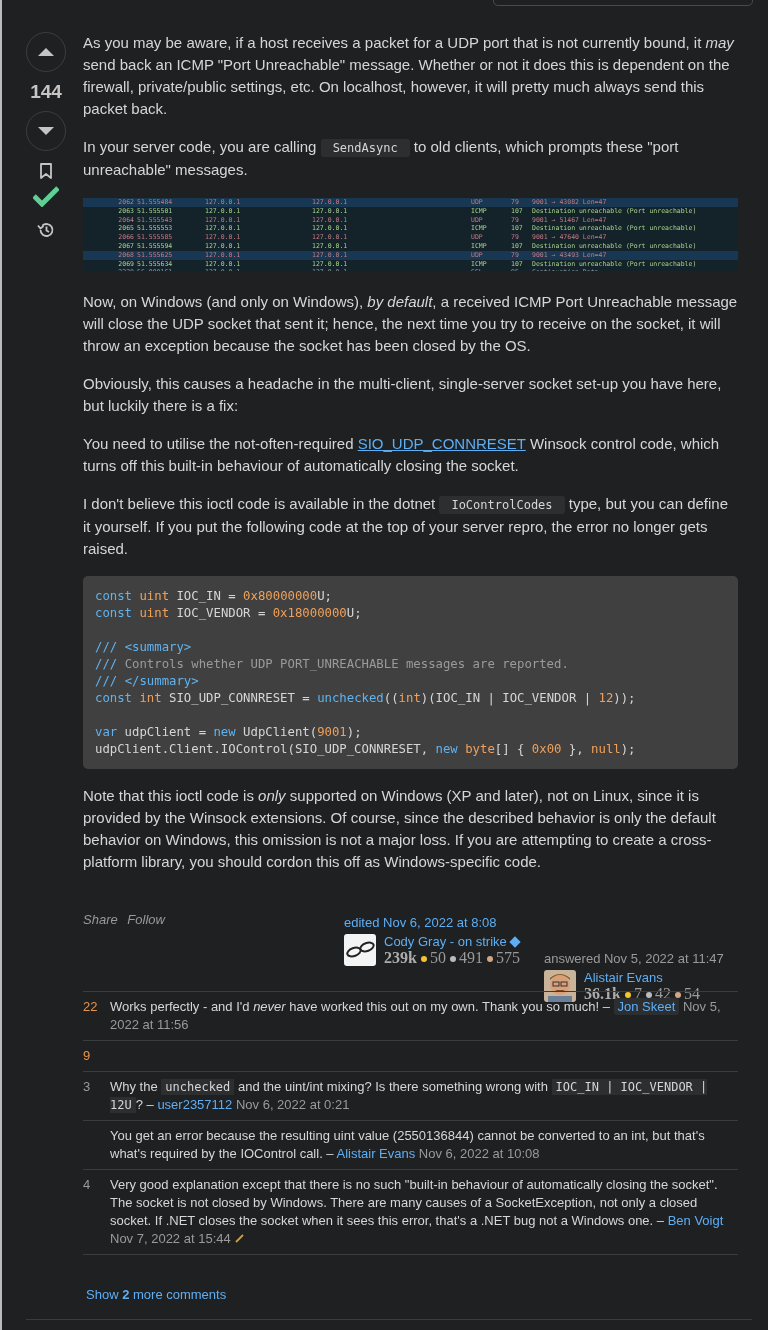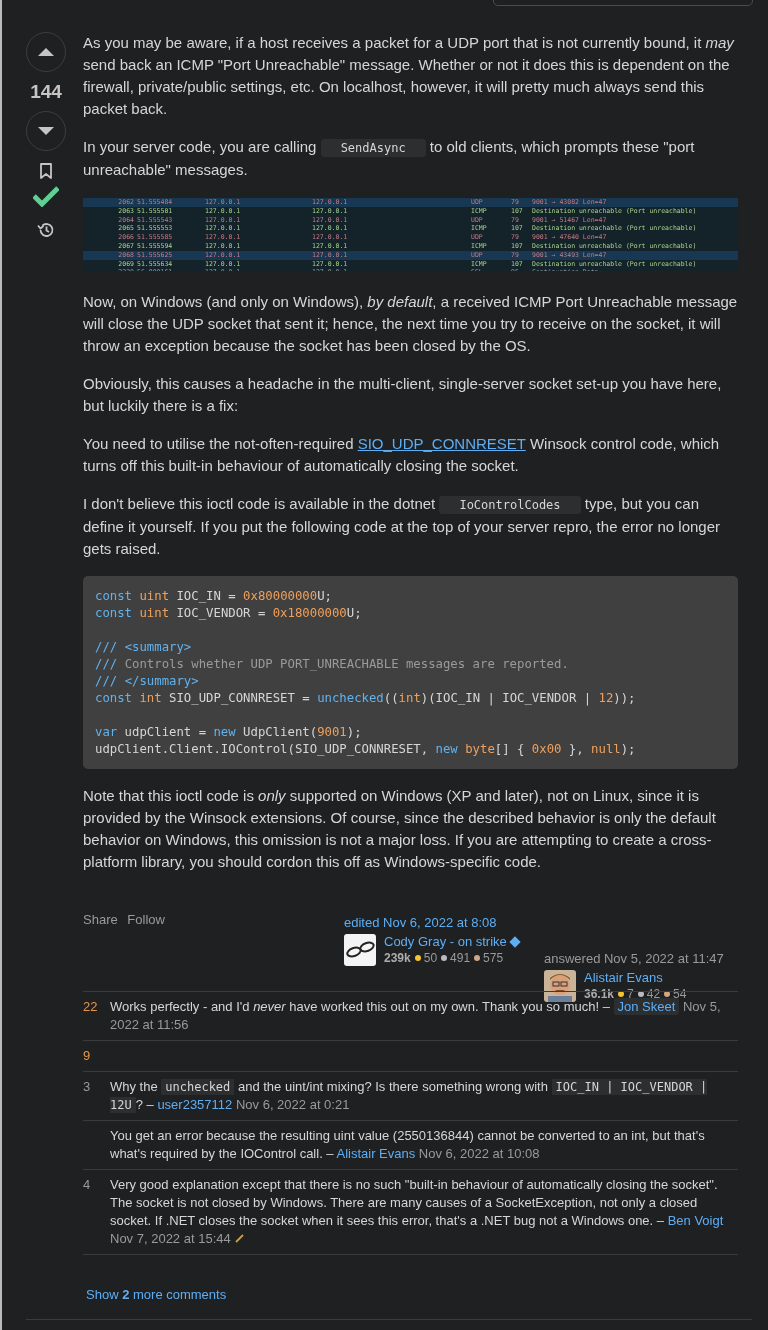--- a/index.html
+++ b/index.html
@@ -11,21 +11,21 @@
   .vote-col { position: absolute; left: 24px; top: 32px; width: 44px; display: flex; flex-direction: column; align-items: center; }
   .vote-btn { width: 40px; height: 40px; border-radius: 50%; border: 1px solid #3c3d3f; display: flex; align-items: center; justify-content: center; cursor: pointer; }
   .tri-up { width: 0; height: 0; border-left: 8px solid transparent; border-right: 8px solid transparent; border-bottom: 8px solid #c7c5c4; }
   .tri-down { width: 0; height: 0; border-left: 8px solid transparent; border-right: 8px solid transparent; border-top: 8px solid #c7c5c4; }
   .vote-count { font-size: 19px; font-weight: bold; color: #c7c5c4; margin: 9px 0 8px; }
   .icon-svg { display: block; }
 
   .post { position: absolute; left: 83px; top: 32px; width: 655px; font-size: 15px; line-height: 22px; color: #d6d6d6; }
   .post p { margin-bottom: 16px; }
   .post a.link { color: #5eaef4; text-decoration: underline; margin-top: 48px; }
-  code.inline { font-family: "DejaVu Sans Mono", monospace; font-size: 12px; background: #2d2e30; padding: 2px 20px; border-radius: 3px; color: #d6d6d6; }
+  code.inline { font-family: "DejaVu Sans Mono", monospace; font-size: 12px; background: #2d2e30; padding: 2px 12px; border-radius: 3px; color: #d6d6d6; }
 
   .wireshark { width: 655px; height: 74px; background: #14222a; margin: 4px 0 20px; font-family: "DejaVu Sans Mono", monospace; font-size: 6.5px; line-height: 8.8px; overflow: hidden; padding-top: 1px; }
   .ws-row { display: flex; white-space: nowrap; height: 8.8px; }
   .ws-row.sel { background: #173752; }
   .ws-row .c-no { width: 33px; text-align: right; padding-left: 0; margin-left: 18px; }
   .ws-row .c-time { width: 60px; padding-left: 3px; }
   .ws-row .c-src { width: 118px; padding-left: 11px; }
   .ws-row .c-dst { width: 159px; }
   .ws-row .c-proto { width: 40px; }
   .ws-row .c-len { width: 18px; text-align: left; }
@@ -35,29 +35,29 @@
   .ws-row.ssl { color: #9aa0a6; }
 
   .code-block { background: #404040; border-radius: 5px; padding: 12px; margin: 0 0 16px; font-family: "DejaVu Sans Mono", monospace; font-size: 12.3px; line-height: 17px; color: #d6d6d6; white-space: pre; height: 193px; }
   .kw { color: #5fb3f0; }
   .ty { color: #f0a05a; }
   .num { color: #f0a05a; }
   .cm { color: #9a9a9a; }
   .cmtag { color: #5fb3f0; }
 
   .post-footer { position: absolute; left: 83px; top: 912px; width: 655px; height: 60px; }
-  .share-links { position: absolute; left: 0; top: 0; font-size: 13px; color: #9a9a9a; }
+  .share-links { position: absolute; left: 0; top: 0; font-size: 13px; color: #9a9a9a; font-style: italic; }
   .share-links span { margin-right: 6px; cursor: pointer; }
   .sig { position: absolute; top: 3px; width: 200px; font-size: 13px; }
   .sig .action { color: #9a9a9a; margin-bottom: 4px; }
   .sig .action.edit { color: #5eaef4; }
   .sig .user { display: flex; align-items: flex-start; }
   .avatar { width: 32px; height: 32px; border-radius: 3px; margin-right: 8px; flex-shrink: 0; }
   .uname { color: #5eaef4; font-size: 13px; line-height: 16px; }
-  .rep { font-size: 12px; color: #9a9a9a; line-height: 16px; }
+  .rep { font-size: 16px; color: #9a9a9a; line-height: 16px; font-family: Liberation Serif, serif; }
   .rep b { color: #acacac; }
   .dot { display: inline-block; width: 6px; height: 6px; border-radius: 50%; margin: 0 3px 1px 4px; }
   .gold { background: #f4c430; } .silver { background: #b8bcc0; } .bronze { background: #d1a684; }
   .diamond { display: inline-block; width: 8px; height: 8px; background: #5eaef4; transform: rotate(45deg); margin-left: 4px; }
 
   .comments { position: absolute; left: 83px; top: 991px; width: 655px; }
   .c-divider { height: 1px; background: #3a3b3d; }
   .comment { display: flex; padding: 6px 0 6px 0; font-size: 13px; line-height: 18px; }
   .cscore { width: 27px; flex-shrink: 0; color: #9a9a9a; padding-top: 0; }
   .cscore.hot { color: #e69549; }

